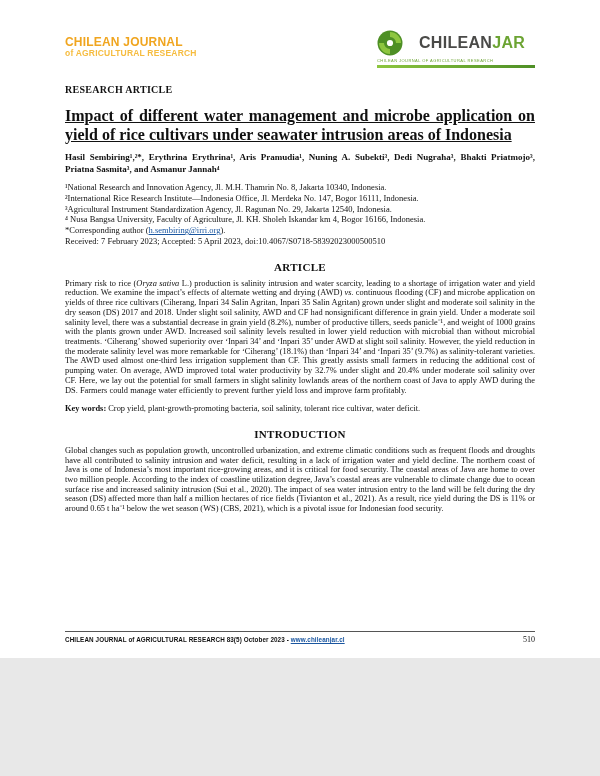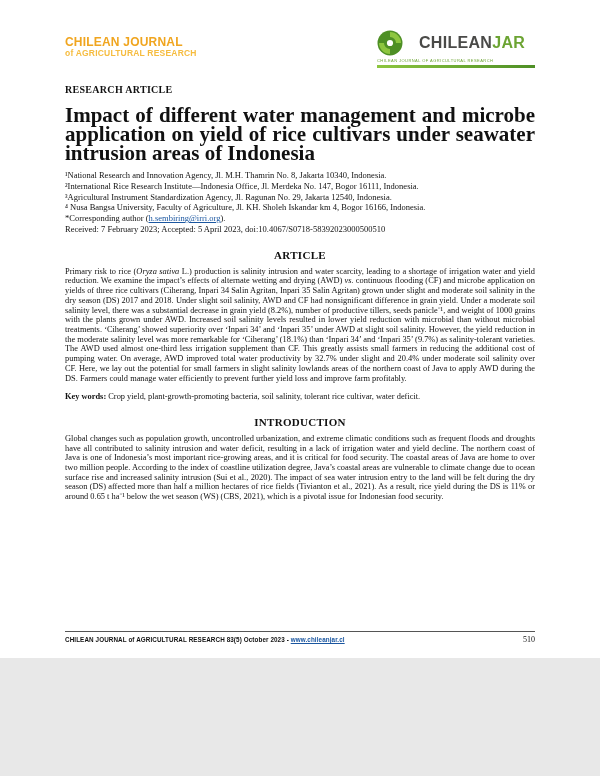--- a/index.html
+++ b/index.html
@@ -25,22 +25,23 @@
   .brand-row{display:flex;align-items:center;gap:16px;}
   .brand-name{font-size:16px;font-weight:bold;letter-spacing:.3px;line-height:1;}
   .bn-dark{color:#4a4a48;}
   .bn-green{color:#6CA433;}
   .brand-tagline{font-size:4px;color:#6CA433;letter-spacing:.45px;margin-top:2px;text-transform:uppercase;white-space:nowrap;}
   .brand-bar{height:3px;margin-top:2px;background:linear-gradient(90deg,#8DC63F,#4E8F25);}
   
   .article-type{margin-top:16px;font-weight:bold;font-size:10px;letter-spacing:.3px;}
   .title{
     margin:11px 0 0 0;
-    font-size:21px;font-weight:bold;line-height:19px;
+    font-size:16px;font-weight:bold;line-height:19px;
     text-align:justify;
+    text-decoration:underline;
   }
   .authors{
     margin:8px 0 0 0;
     font-size:9px;font-weight:bold;line-height:11.5px;
     text-align:justify;
   }
   .affiliations{margin-top:7px;font-size:8.5px;line-height:10.8px;}
   .affiliations a{color:#1A56A0;text-decoration:underline;cursor:pointer;}
   
   .section-heading{
@@ -92,20 +93,21 @@
       <div class="brand-bar"></div>
     </div>
   </div>
 
   <div class="content">
 
     <div class="article-type">RESEARCH ARTICLE</div>
 
     <h1 class="title">Impact of different water management and microbe application on yield of rice cultivars under seawater intrusion areas of Indonesia</h1>
 
+    <p class="authors">Hasil Sembiring¹,²*, Erythrina Erythrina¹, Aris Pramudia¹, Nuning A. Subekti³, Dedi Nugraha³, Bhakti Priatmojo³, Priatna Sasmita³, and Asmanur Jannah⁴</p>
 
     <div class="affiliations">
       <div>¹National Research and Innovation Agency, Jl. M.H. Thamrin No. 8, Jakarta 10340, Indonesia.</div>
       <div>²International Rice Research Institute—Indonesia Office, Jl. Merdeka No. 147, Bogor 16111, Indonesia.</div>
       <div>³Agricultural Instrument Standardization Agency, Jl. Ragunan No. 29, Jakarta 12540, Indonesia.</div>
       <div>⁴ Nusa Bangsa University, Faculty of Agriculture, Jl. KH. Sholeh Iskandar km 4, Bogor 16166, Indonesia.</div>
       <div><span>*Corresponding author (</span><a>h.sembiring@irri.org</a><span>).</span></div>
       <div>Received: 7 February 2023; Accepted: 5 April 2023, doi:10.4067/S0718-58392023000500510</div>
     </div>
 

